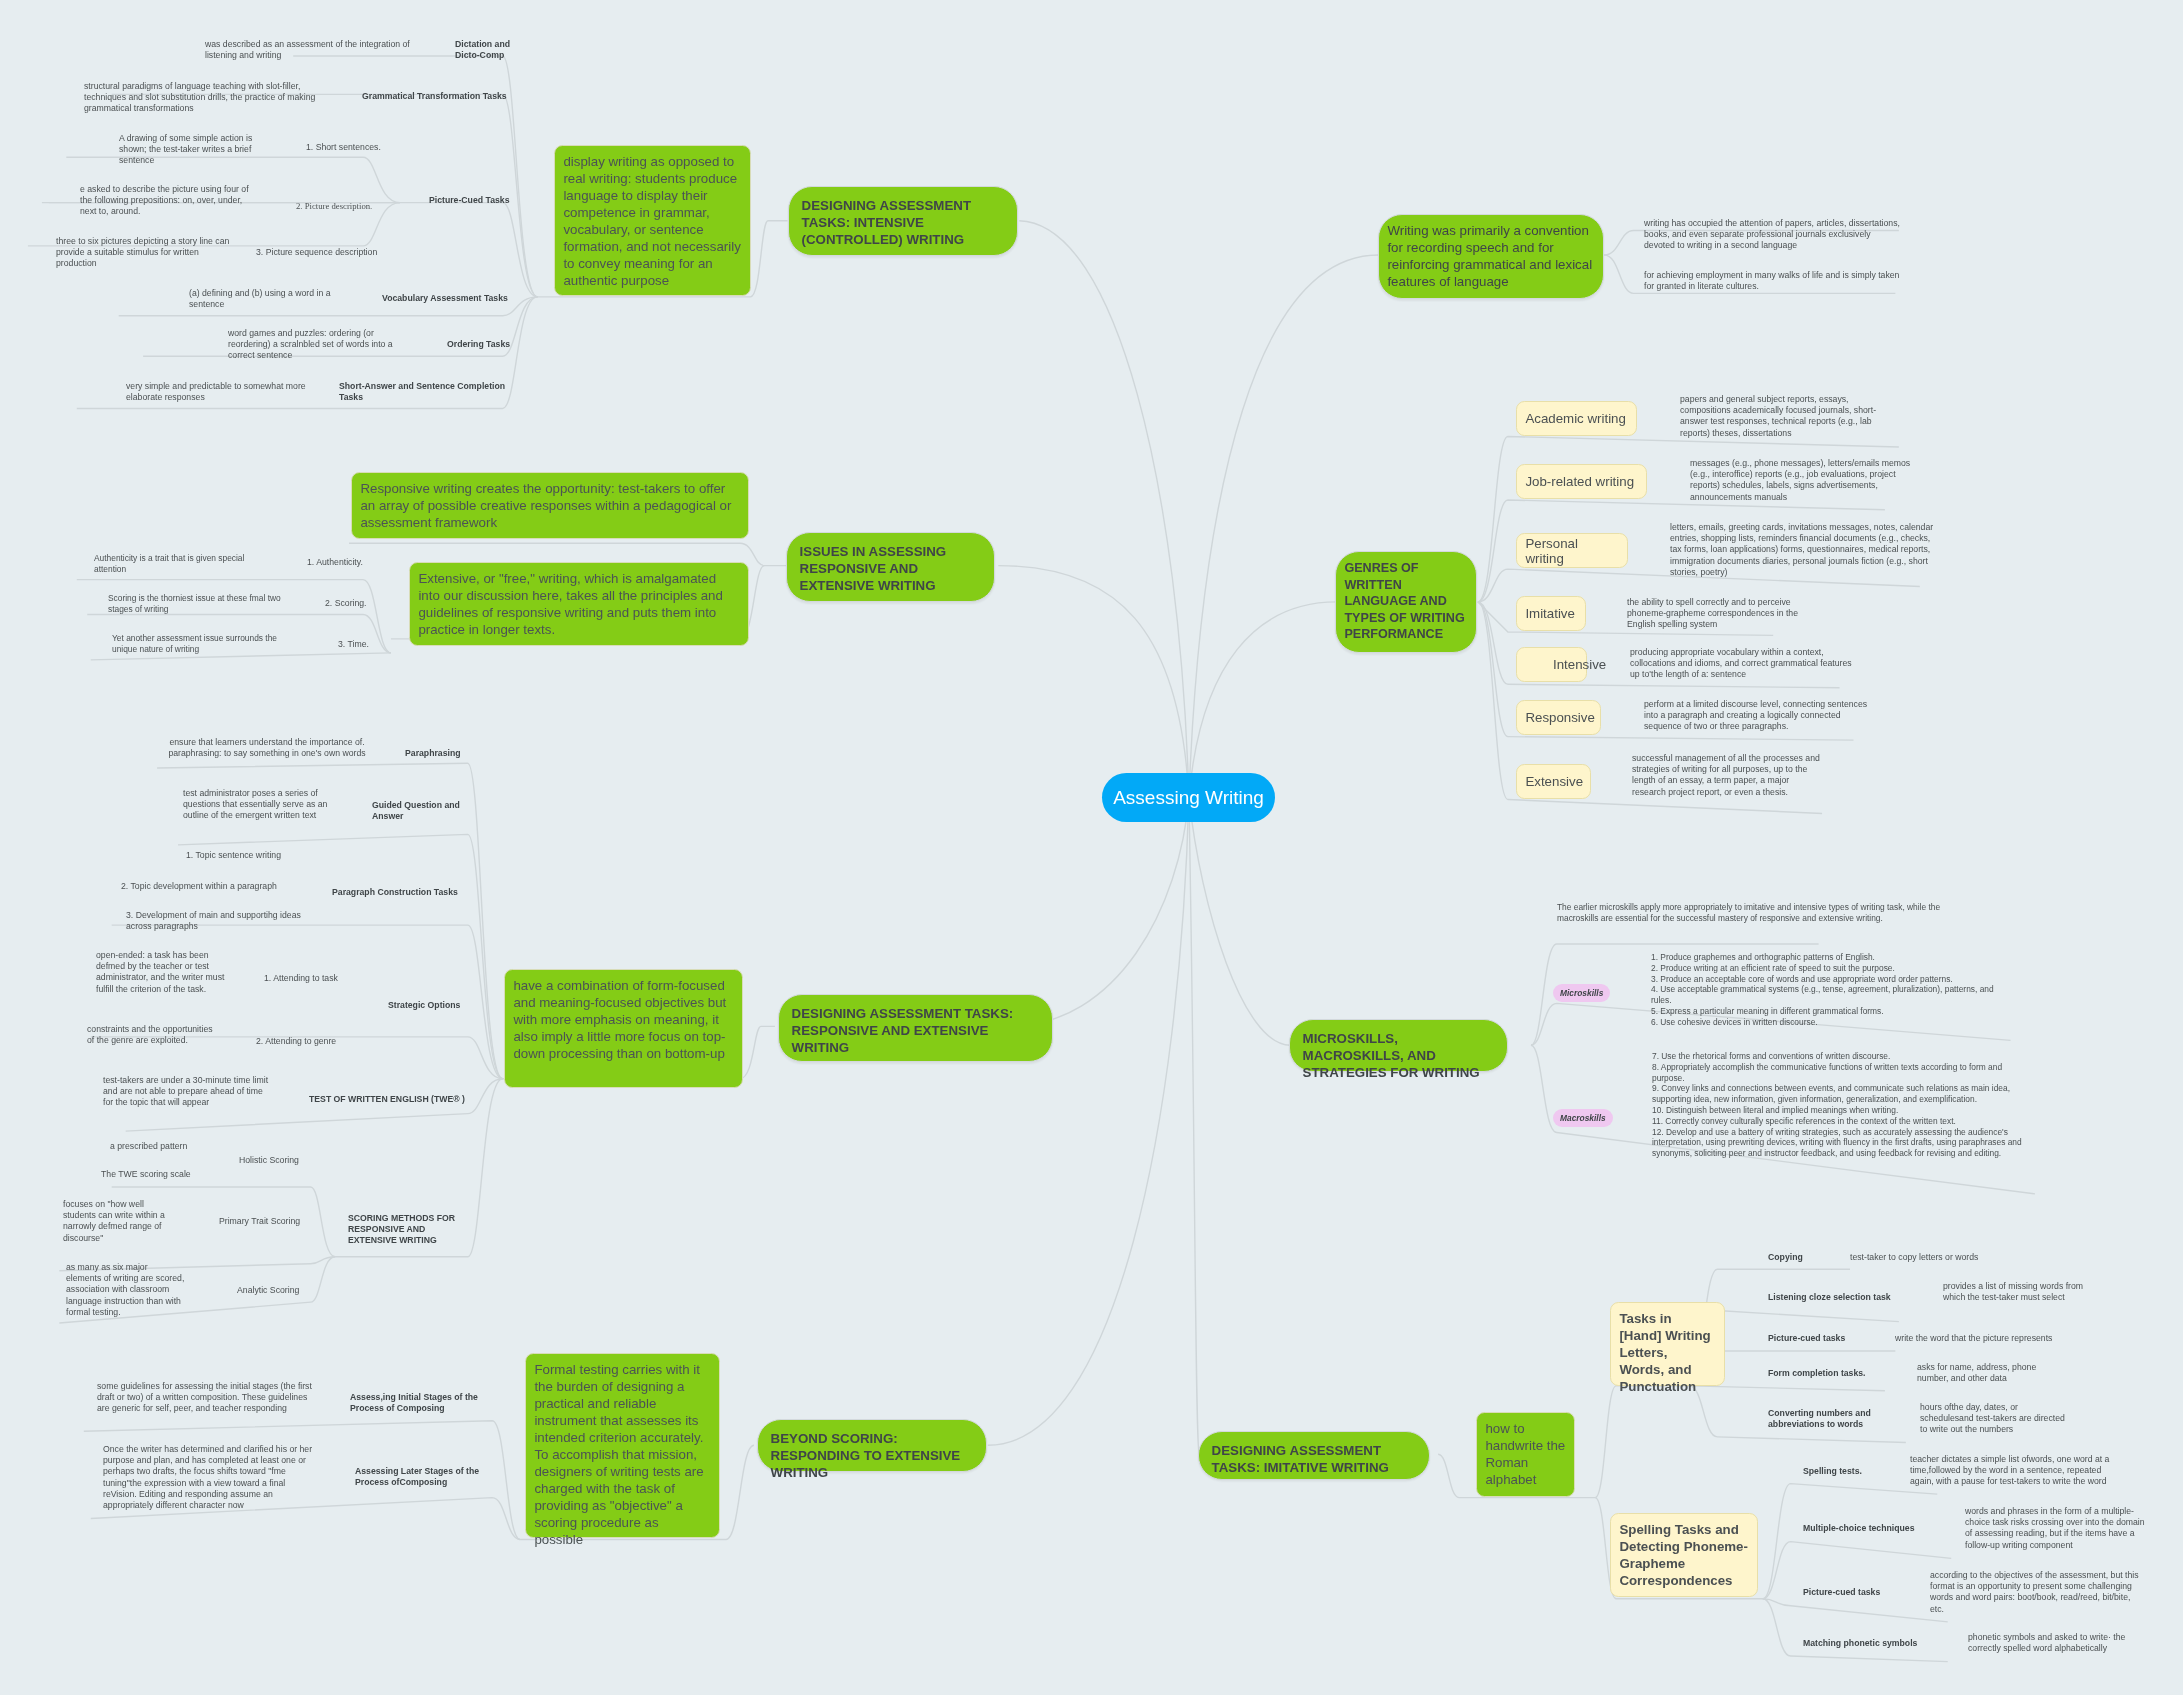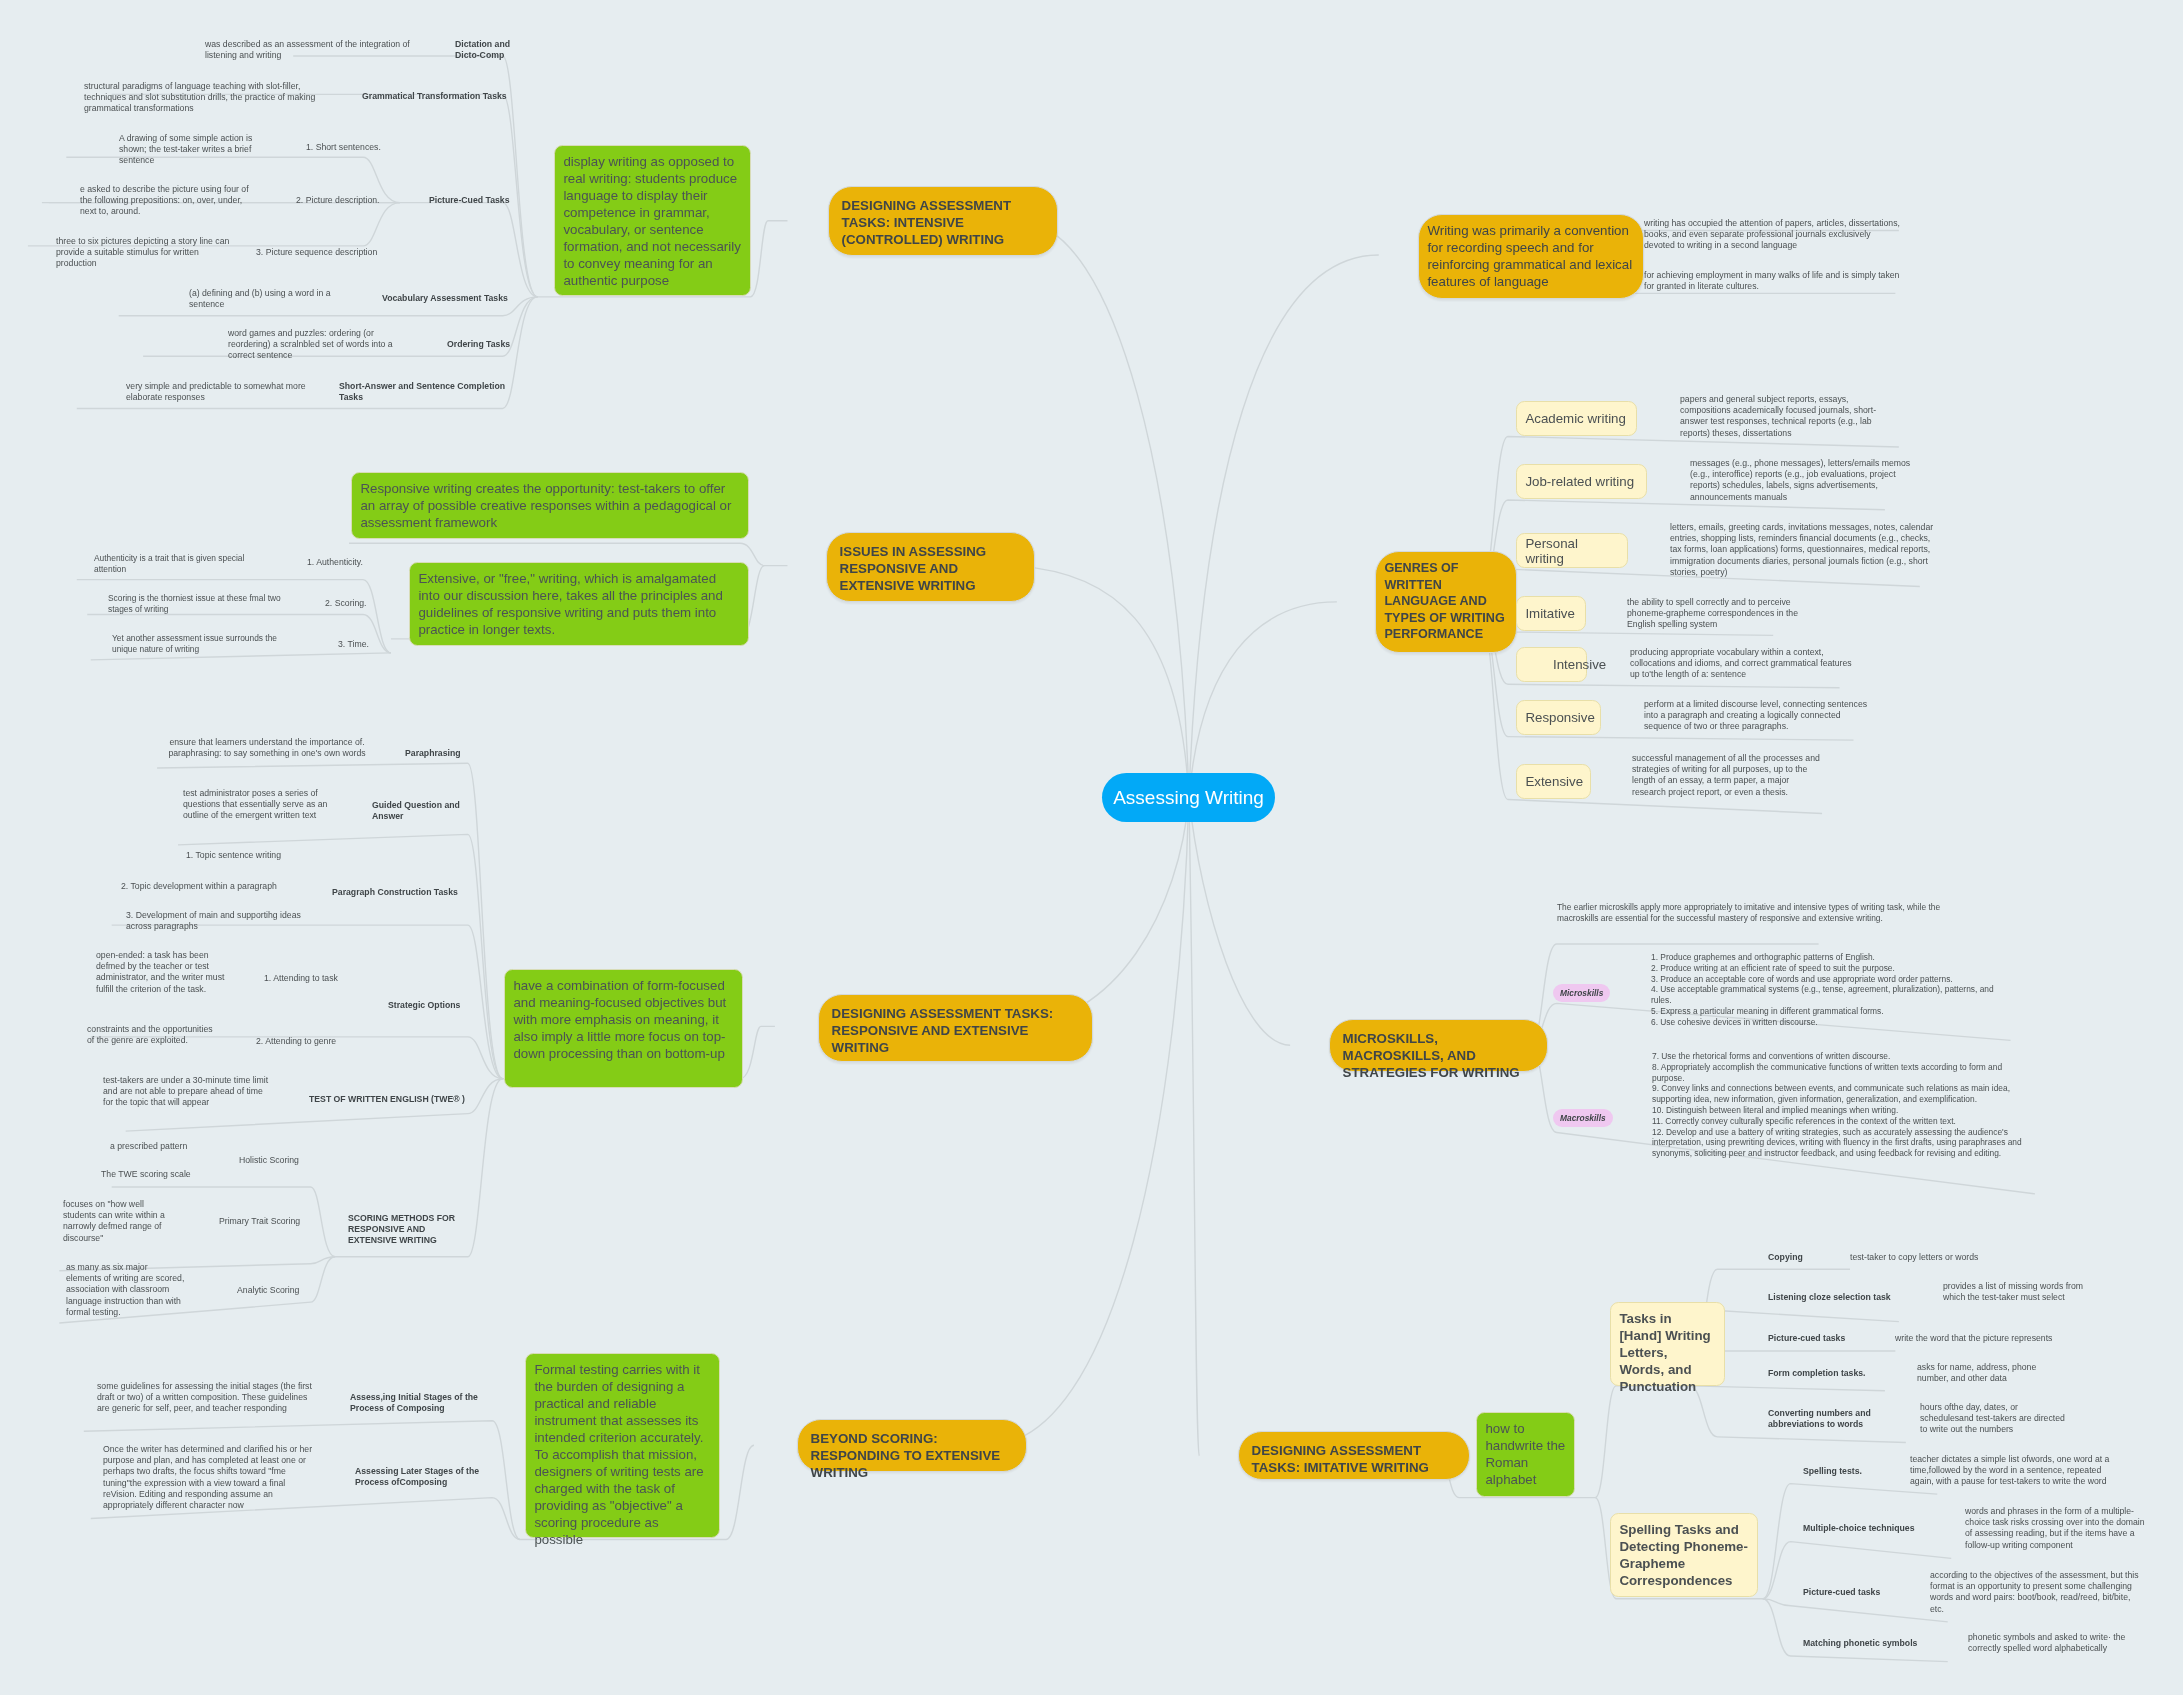--- a/index.html
+++ b/index.html
@@ -2,23 +2,23 @@
 <html style="font-size:11.2px"><head>
 <meta charset="utf-8">
 <style>
   html,body{margin:0;padding:0;}
   body{width:2183px;height:1696px;background:#e6edf0;position:relative;overflow:hidden;
        font-family:"Liberation Sans", sans-serif;color:#4a4f52;}
   svg.lines{position:absolute;left:0;top:0;width:2183px;height:1696px;pointer-events:none;}
   .abs{position:absolute;}
   .center{position:absolute;left:1102px;top:773px;width:173px;height:49px;border-radius:24.4px;
           background:#02a9f7;color:#fff;font-size:19px;display:flex;align-items:center;justify-content:center;}
-  .main{position:absolute;background:#eab308;border:1.4px solid #d3d9dc;border-radius:24px;
+  .main{position:absolute;background:#84cc16;border:1.4px solid #d3d9dc;border-radius:24px;
         font-weight:bold;font-size:13.3px;color:#3f4548;padding:9.8px 12.6px;box-sizing:border-box;line-height:17px;
-        box-shadow:0 1.4px 2.1px rgba(0,0,0,.06);margin-left:40px;}
+        box-shadow:0 1.4px 2.1px rgba(0,0,0,.06);}
   .main.plain{font-weight:normal;font-size:13.3px;}
   .green{position:absolute;background:#84cc16;border:1.4px solid #d8dcb7;border-radius:8.4px;
          font-size:13.3px;color:#4b5354;padding:7px 8.4px;box-sizing:border-box;line-height:17px;}
   .yellow{position:absolute;background:#fef5cc;border:1.4px solid #e8dfa8;border-radius:8.4px;
           font-size:13.3px;color:#4b5052;padding:0 8.4px;box-sizing:border-box;display:flex;align-items:center;}
   .yellow.bold{font-weight:bold;font-size:13.3px;line-height:17px;padding:7px 8.4px;display:block;}
   .pink{position:absolute;background:#efc8f0;border-radius:11.2px;font-style:italic;font-weight:bold;
         font-size:8.4px;color:#3f4548;padding:4.2px 7px;}
   .lbl{position:absolute;font-size:8.7px;line-height:11.2px;color:#4b5052;}
   .lbl.b{font-weight:bold;color:#3f4548;}
@@ -105,21 +105,21 @@
 <div class="main" style="left:788px;top:186px;width:230px;height:70px;"><span>DESIGNING ASSESSMENT TASKS: INTENSIVE (CONTROLLED) WRITING</span></div>
 <div class="green" style="left:554px;top:145px;width:197px;height:151px;"><span>display writing as opposed to real writing: students produce language to display their competence in grammar, vocabulary, or sentence formation, and not necessarily to convey meaning for an authentic purpose</span></div>
 
 <div class="lbl b" style="left:455px;top:39px;width:63px;">Dictation and Dicto-Comp</div>
 <div class="note" style="left:205px;top:39px;width:209px;">was described as an assessment of the integration of listening and writing</div>
 <div class="lbl b" style="left:362px;top:91px;width:168px;">Grammatical Transformation Tasks</div>
 <div class="note" style="left:84px;top:81px;width:237px;">structural paradigms of language teaching with slot-filler, techniques and slot substitution drills, the practice of making grammatical transformations</div>
 <div class="lbl b" style="left:429px;top:195px;width:105px;">Picture-Cued Tasks</div>
 <div class="lbl" style="left:306px;top:142px;width:98px;">1. Short sentences.</div>
 <div class="note" style="left:119px;top:133px;width:147px;">A drawing of some simple action is shown; the test-taker writes a brief sentence</div>
-<div class="lbl" style="left:296px;top:195px;width:105px;">2. Picture description.</div>
+<div class="lbl" style="left:296px;top:201px;width:105px;font-family:Liberation Serif, serif;">2. Picture description.</div>
 <div class="note" style="left:80px;top:184px;width:175px;">e asked to describe the picture using four of the following prepositions: on, over, under, next to, around.</div>
 <div class="lbl" style="left:256px;top:247px;width:140px;">3. Picture sequence description</div>
 <div class="note" style="left:40px;top:236px;width:175px;margin-left:16px;">three to six pictures depicting a story line can provide a suitable stimulus for written production</div>
 <div class="lbl b" style="left:382px;top:293px;width:140px;">Vocabulary Assessment Tasks</div>
 <div class="note" style="left:189px;top:288px;width:161px;">(a) defining and (b) using a word in a sentence</div>
 <div class="lbl b" style="left:447px;top:339px;width:70px;">Ordering Tasks</div>
 <div class="note" style="left:228px;top:328px;width:182px;">word games and puzzles: ordering (or reordering) a scralnbled set of words into a correct sentence</div>
 <div class="lbl b" style="left:339px;top:381px;width:182px;">Short-Answer and Sentence Completion Tasks</div>
 <div class="note" style="left:126px;top:381px;width:182px;">very simple and predictable to somewhat more elaborate responses</div>
 

